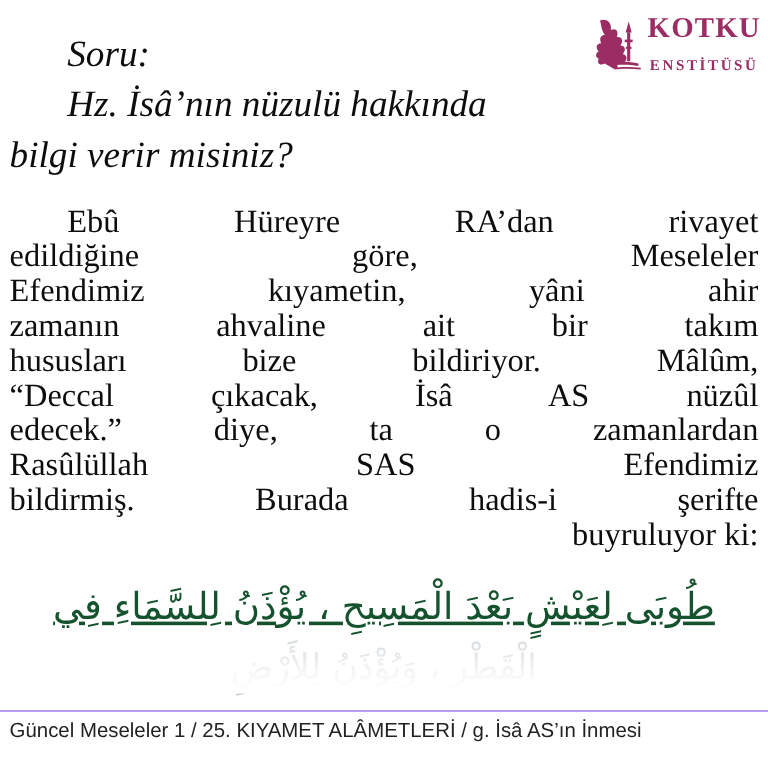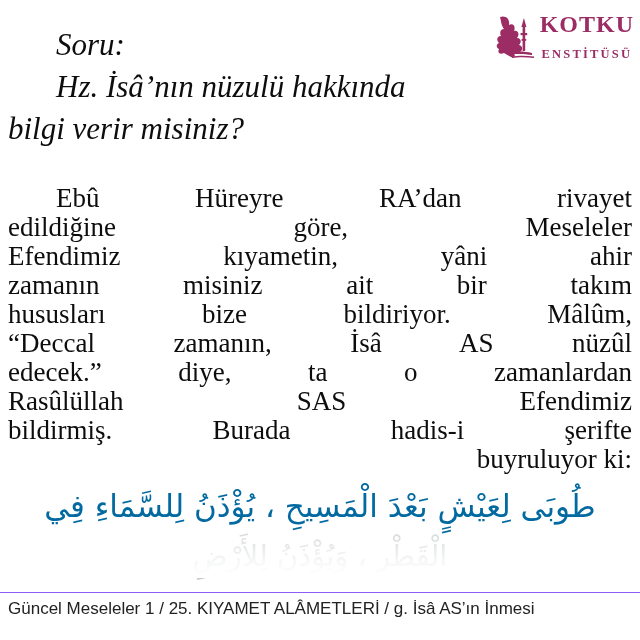--- a/index.html
+++ b/index.html
@@ -60,21 +60,21 @@
     font-size: 31px;
     line-height: 42px;
     color: #0d0d0d;
   }
   .q-line { white-space: nowrap; }
   .q-line.indent { padding-left: 48px; }
 
   
   .bodytext {
     position: absolute;
-    top: 184px;
+    top: 170px;
     left: 8px;
     right: 8px;
     font-size: 27px;
     line-height: 29px;
     color: #0d0d0d;
   }
   .bline {
     text-align: right;
   }
   .bline.just {
@@ -89,21 +89,22 @@
     top: 478px;
     left: 30px;
     right: 30px;
     direction: rtl;
     text-align: center;
     font-family: "DejaVu Sans", sans-serif;
   }
   .hadith-line1 {
     font-size: 31px;
     line-height: 56px;
-    color: #0369a1;
+    color: #14532d;
+    text-decoration: underline;
   }
   .hadith-line2 {
     position: relative;
     font-size: 29px;
     line-height: 44px;
     color: #c3c8cc;
   }
   .fade-overlay {
     position: absolute;
     left: -30px;
@@ -161,23 +162,23 @@
   <div class="question">
     <div class="q-line indent">Soru:</div>
     <div class="q-line indent">Hz. İsâ’nın nüzulü hakkında</div>
     <div class="q-line">bilgi verir misiniz?</div>
   </div>
 
   <div class="bodytext">
     <div class="bline just indent">Ebû Hüreyre RA’dan rivayet</div>
     <div class="bline just">edildiğine göre, Meseleler</div>
     <div class="bline just">Efendimiz kıyametin, yâni ahir</div>
-    <div class="bline just">zamanın misiniz ait bir takım</div>
+    <div class="bline just">zamanın ahvaline ait bir takım</div>
     <div class="bline just">hususları bize bildiriyor. Mâlûm,</div>
-    <div class="bline just">“Deccal zamanın, İsâ AS nüzûl</div>
+    <div class="bline just">“Deccal çıkacak, İsâ AS nüzûl</div>
     <div class="bline just">edecek.” diye, ta o zamanlardan</div>
     <div class="bline just">Rasûlüllah SAS Efendimiz</div>
     <div class="bline just">bildirmiş. Burada hadis-i şerifte</div>
     <div class="bline">buyruluyor ki:</div>
   </div>
 
   <div class="hadith">
     <div class="hadith-line1">طُوبَى لِعَيْشٍ بَعْدَ الْمَسِيحِ ، يُؤْذَنُ لِلسَّمَاءِ فِي</div>
     <div class="hadith-line2">
       <span>الْقَطْرِ ، وَيُؤْذَنُ لِلأَرْضِ</span>

